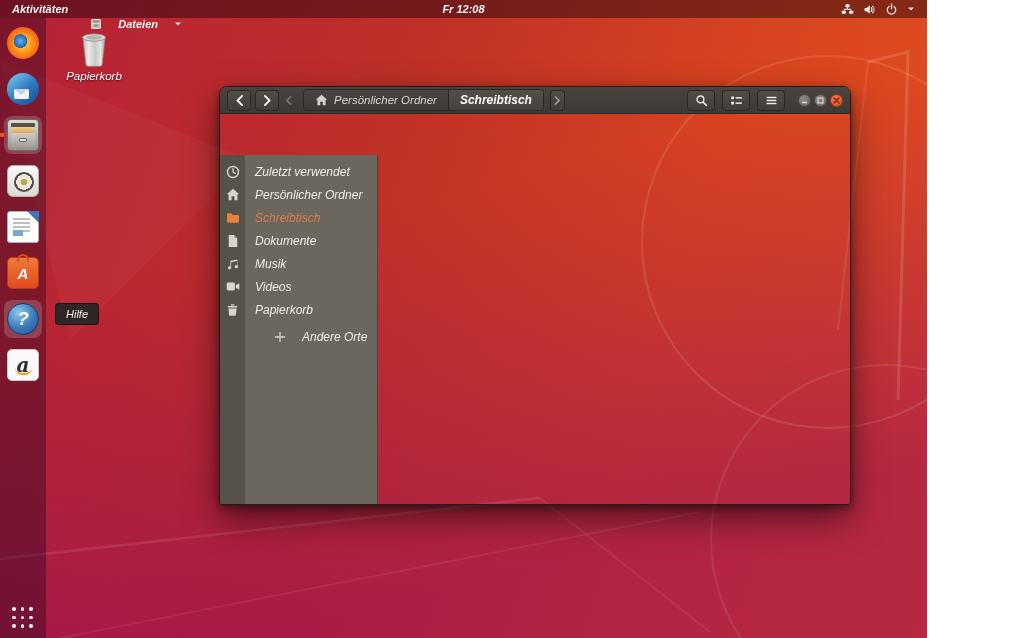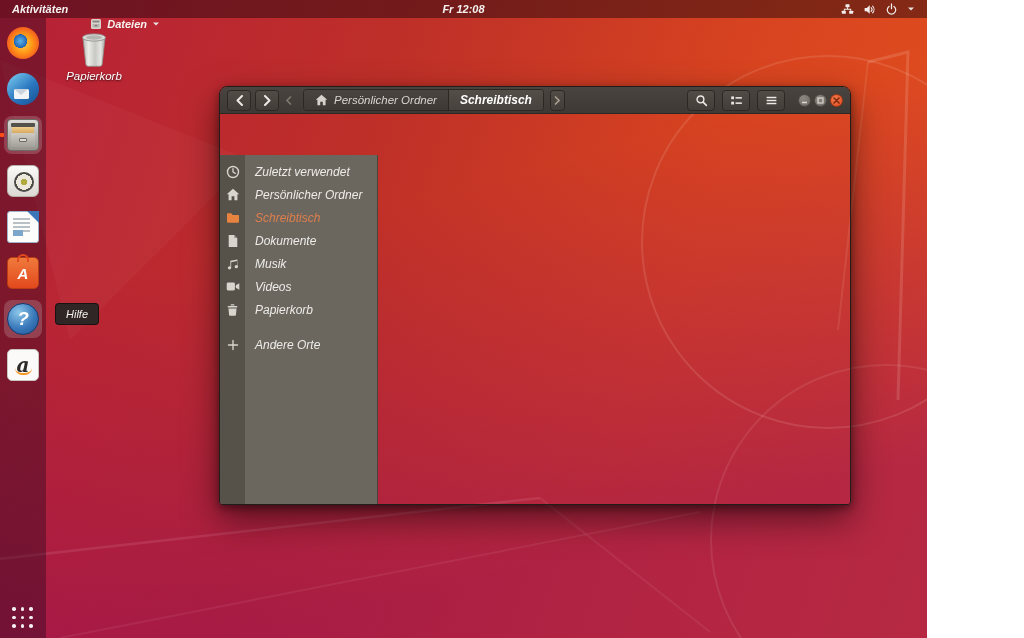--- a/index.html
+++ b/index.html
@@ -15,21 +15,21 @@
   .wallpaper-art { position:absolute; inset:0; pointer-events:none; }
 
   
   .topbar {
     position:absolute; top:0; left:0; right:0; height:18px;
     background:rgba(22,3,10,0.45);
     display:flex; align-items:center; color:#f5f2f0; font-size:11px; font-weight:bold;
     z-index:50;
   }
   .tb-activities { padding:0 12px; height:100%; display:flex; align-items:center; cursor:default; }
-  .tb-appmenu { display:flex; align-items:center; gap:5px; padding:0 10px; height:100%;margin-top:29px; }
+  .tb-appmenu { display:flex; align-items:center; gap:16px; padding:0 10px; height:100%;margin-top:29px; }
   .tb-appmenu svg { display:block; }
   .tb-clock { position:absolute; left:50%; transform:translateX(-50%); font-weight:bold; }
   .tb-status { position:absolute; right:6px; top:0; height:100%; display:flex; align-items:center; gap:9px; padding:0 6px; }
   .tb-status svg { display:block; }
 
   
   .dock {
     position:absolute; left:0; top:18px; bottom:0; width:46px;
     background:rgba(30,4,28,0.38); z-index:40;
     display:flex; flex-direction:column; align-items:center; padding-top:6px; gap:8px;
@@ -117,21 +117,21 @@
   .win-controls { display:flex; align-items:center; gap:3px; margin-left:9px; }
   .wc { width:13px; height:13px; border-radius:50%; display:flex; align-items:center; justify-content:center; }
   .wc-min, .wc-max { background:radial-gradient(circle at 35% 30%, #8d8880, #6b665f); border:1px solid #4e4a44; }
   .wc-close { background:radial-gradient(circle at 35% 30%, #f3794f, #e44c1f); border:1px solid #a33a14; }
 
   .win-body { flex:1; display:flex; min-height:0; }
   .sidebar { width:158px; flex:0 0 158px;
     background:linear-gradient(90deg, #56524a 0, #56524a 25px, #6b675f 25px);
     border-right:1px solid #47433d; padding-top:5px; }
   .side-row { height:23px; display:flex; align-items:center; }
-  .side-row.places-gap { margin-top:12px; }
+  .side-row.places-gap { margin-top:4px;padding-left:47px; }
   .side-icon { width:25px; display:flex; justify-content:center; color:#d8d5ce; }
   .side-label { padding-left:10px; font-size:12px; color:#eeece8;text-align:center; }
   .side-row.selected .side-label { color:#e07e4c; }
   .side-row.selected .side-icon { color:#e8823f; }
 
   .content { flex:1; background:#f6f4f1; position:relative; }
   .empty-state { position:absolute; top:152px; left:0; right:0; text-align:center; }
   .empty-state svg { display:block; margin:0 auto; }
   .empty-label { margin-top:12px; font-size:16px; font-weight:bold; color:#a39e94; }
 </style>

